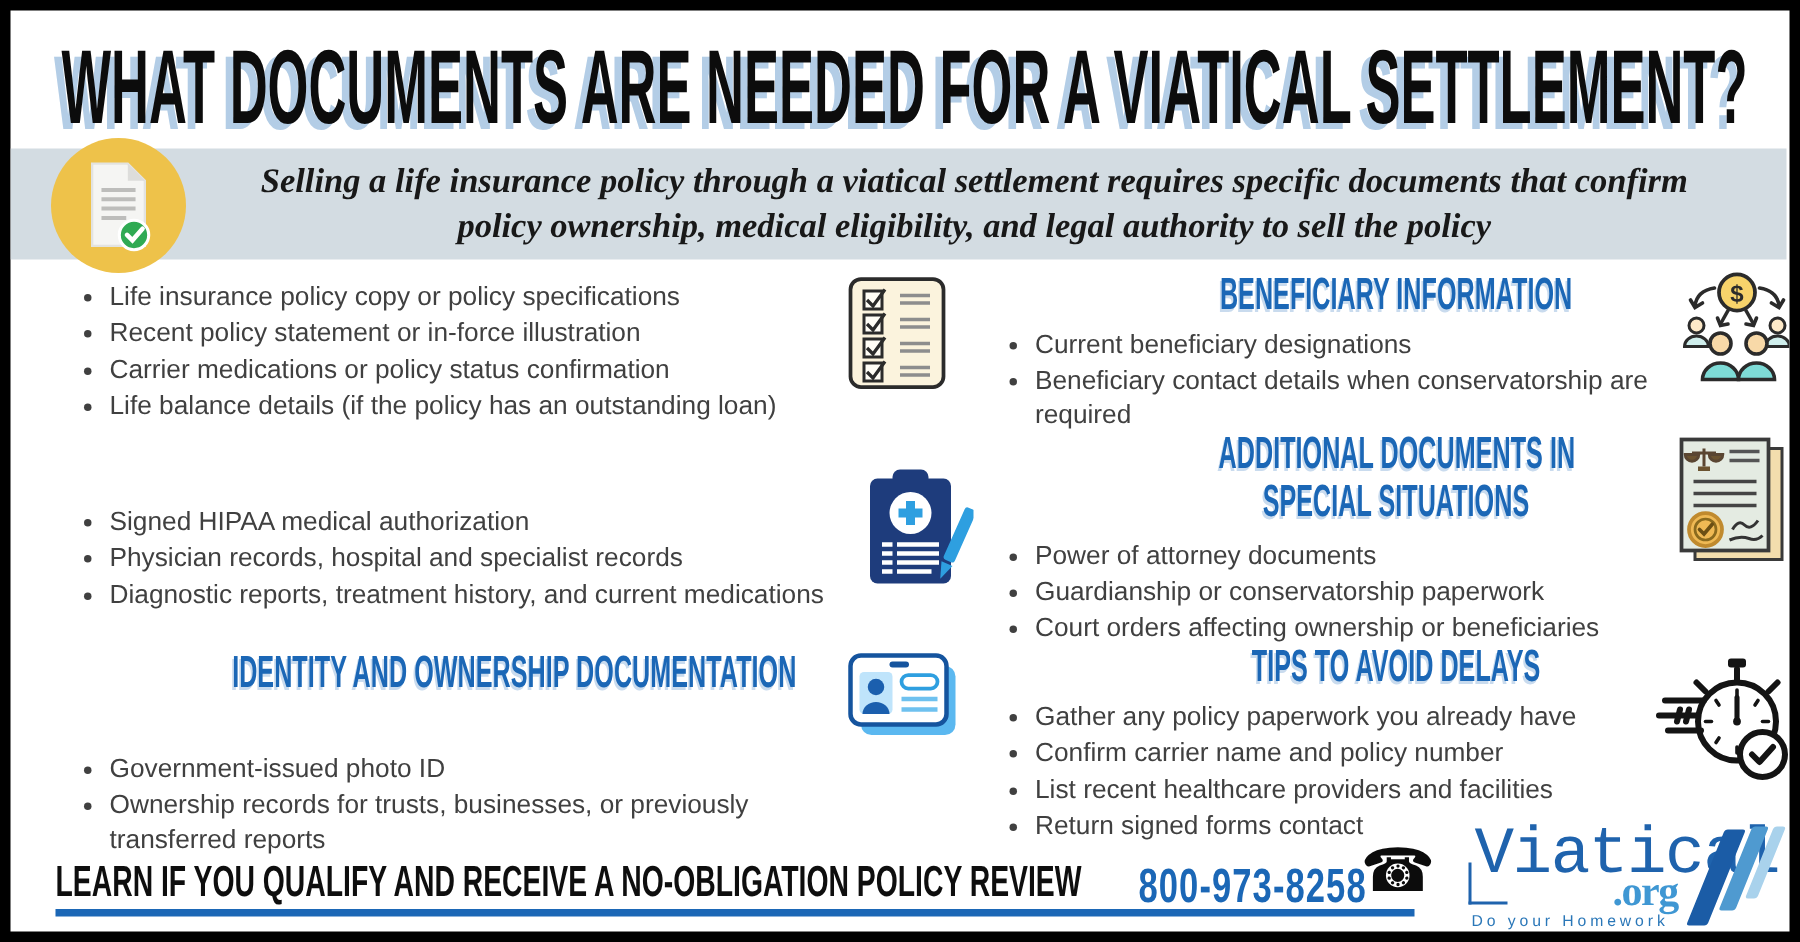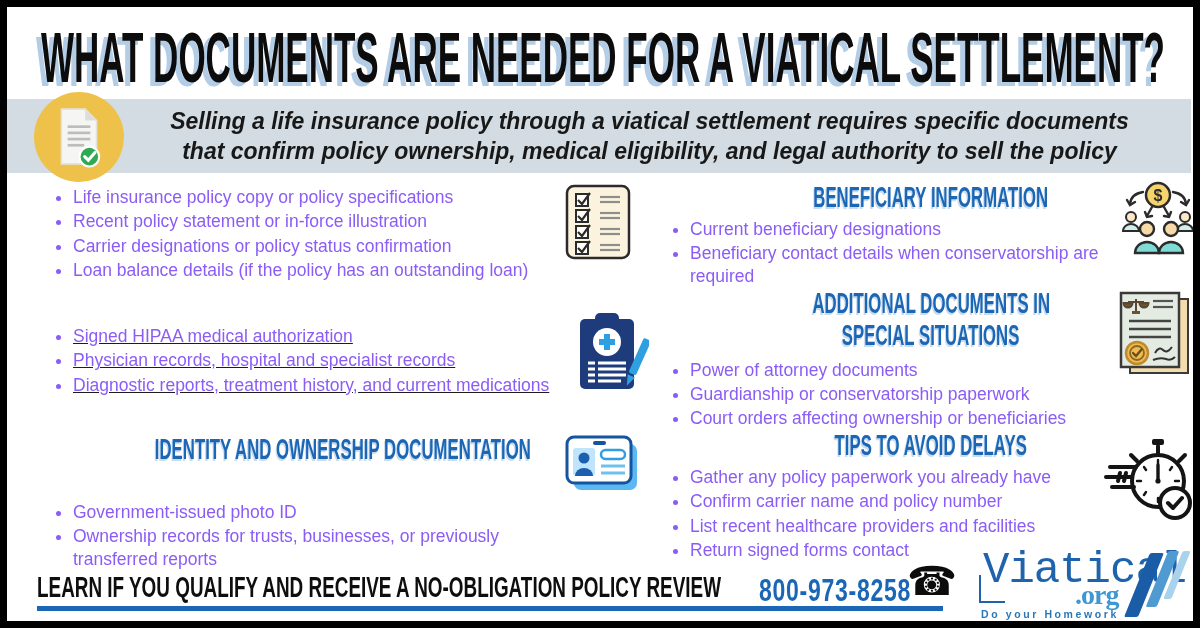--- a/index.html
+++ b/index.html
@@ -6,54 +6,54 @@
   *{box-sizing:border-box;}
   .frame{
     position:relative;width:1200px;height:628px;background:#ffffff;
     border:7px solid #000000;overflow:hidden;margin:0 auto;
     font-family:"Liberation Sans",sans-serif;color:#1d1d1d;
   }
   
   .title-svg{position:absolute;left:12px;top:10px;}
   
   .band{position:absolute;left:0;top:92px;width:1184px;height:74px;background:#d3dce2;
-        display:flex;align-items:center;}
+        display:flex;align-items:center;font-family:Liberation Serif, serif;}
   .band-text{margin:0 18px 0 150px;width:100%;max-width:985px;text-align:center;
              font-size:23px;font-weight:700;font-style:italic;line-height:1.32;color:#181818;}
   .badge-circle{position:absolute;left:27px;top:-7px;width:90px;height:90px;border-radius:50%;
                 background:#eec24a;display:flex;align-items:center;justify-content:center;}
   
   .section{position:absolute;}
   .sec-heading{display:flex;justify-content:center;white-space:nowrap;}
   .sec-heading span{
     font-size:30px;font-weight:700;color:#1b67b6;letter-spacing:0px;
     transform:scaleX(0.56);transform-origin:center;
     text-shadow:-2px 2px 0 #c9dbee;line-height:1.06;
   }
   .bullets{margin:5px 0 0 0;padding-left:36px;list-style:disc;}
-  .bullets li{font-size:17.5px;line-height:1.28;margin:2px 0;color:#8b5cf6;}
+  .bullets li{font-size:17.5px;line-height:1.28;margin:2px 0;color:#404040;}
   .bullets.tight{padding-left:30px;}
   .sec-icon{position:absolute;}
   
   .cta-svg{position:absolute;left:28px;top:560px;}
   .footer-underline{position:absolute;left:30px;top:599px;width:906px;height:5px;background:#1b67b6;}
   .phone-number{position:absolute;left:752px;top:565px;font-size:32px;font-weight:700;
                 color:#1b67b6;white-space:nowrap;transform:scaleX(0.72);transform-origin:left center;
                 letter-spacing:1px;}
   .phone-glyph{position:absolute;left:900px;top:554px;font-size:40px;color:#0c0c0c;
                font-family:"DejaVu Sans",sans-serif;line-height:1;}
   
   .logo{position:absolute;left:972px;top:548px;width:215px;height:68px;}
   .logo-bracket{position:absolute;left:0px;top:20px;width:26px;height:28px;
                 border-left:2px solid #1f63ad;border-bottom:2px solid #1f63ad;}
   .logo-brand{position:absolute;left:4px;top:-10px;font-family:Liberation Mono, monospace;
               font-size:44px;color:#1f63ad;letter-spacing:-1px;}
   .logo-org{position:absolute;left:96px;top:24px;font-family:"Liberation Serif",serif;
             font-size:28px;font-weight:700;color:#3f97d3;letter-spacing:-1px;}
-  .logo-tagline{position:absolute;left:2px;top:53px;font-size:10.5px;font-weight:700;
+  .logo-tagline{position:absolute;left:2px;top:53px;font-size:10.5px;font-weight:400;
                 letter-spacing:2.6px;color:#2a77b8;white-space:nowrap;}
   .logo-stripes{position:absolute;left:152px;top:-4px;width:64px;height:70px;}
   .stripe{position:absolute;transform:skewX(-22deg);border-radius:2px;}
   .stripe.s1{left:6px;top:2px;width:14px;height:64px;background:#1b5ca6;}
   .stripe.s2{left:26px;top:0px;width:11px;height:56px;background:#4f9ad0;}
   .stripe.s3{left:42px;top:0px;width:8px;height:48px;background:#a9d2ec;}
   .stripe.s4{left:0px;top:40px;width:6px;height:22px;background:#cfe4f4;}
 </style>
 </head>
 <body>
@@ -78,22 +78,22 @@
         <path d="M30.5 49 l3.5 3.5 l6.5 -7.5" stroke="#ffffff" stroke-width="3" fill="none" stroke-linecap="round"></path>
       </svg>
     </div>
     <p class="band-text">Selling a life insurance policy through a viatical settlement requires specific documents that confirm policy ownership, medical eligibility, and legal authority to sell the policy</p>
   </div>
 
   <div class="section" style="left:30px;top:174px;width:612px;">
     <ul class="bullets" style="padding-right:80px;">
       <li>Life insurance policy copy or policy specifications</li>
       <li>Recent policy statement or in-force illustration</li>
-      <li>Carrier designations or policy status confirmation</li>
-      <li>Loan balance details (if the policy has an outstanding loan)</li>
+      <li>Carrier medications or policy status confirmation</li>
+      <li>Life balance details (if the policy has an outstanding loan)</li>
     </ul>
     <svg class="sec-icon" style="left:527px;top:2px;" width="70" height="78" viewBox="0 0 70 78">
       <rect x="3" y="3" width="62" height="72" rx="7" fill="#fbf3dd" stroke="#2b2b2b" stroke-width="2.5"></rect>
       <g stroke="#2b2b2b" stroke-width="2" fill="#fffdf6">
         <rect x="12" y="11" width="12" height="12"></rect>
           <rect x="12" y="27" width="12" height="12"></rect>
         <rect x="12" y="43" width="12" height="12"></rect>
           <rect x="12" y="59" width="12" height="12"></rect>
       </g>
       <g stroke="#2b2b2b" stroke-width="2.2" fill="none">
@@ -109,21 +109,21 @@
           <line x1="36" y1="35" x2="56" y2="35"></line>
         <line x1="36" y1="46" x2="56" y2="46"></line>
           <line x1="36" y1="51" x2="56" y2="51"></line>
         <line x1="36" y1="62" x2="56" y2="62"></line>
           <line x1="36" y1="67" x2="56" y2="67"></line>
       </g>
     </svg>
   </div>
 
   <div class="section" style="left:30px;top:306px;width:612px;">
-    <ul class="bullets" style="margin-top:12px;padding-right:70px;text-decoration:underline;">
+    <ul class="bullets" style="margin-top:23px;padding-right:70px;">
       <li>Signed HIPAA medical authorization</li>
       <li>Physician records, hospital and specialist records</li>
       <li>Diagnostic reports, treatment history, and current medications</li>
     </ul>
     <svg class="sec-icon" style="left:534px;top:-2px;" width="78" height="82" viewBox="0 0 78 82">
       <rect x="24" y="2" width="24" height="13" rx="5" fill="#1e3c7c"></rect>
       <rect x="9" y="8" width="54" height="70" rx="5" fill="#1e3c7c"></rect>
       <circle cx="36" cy="31" r="14" fill="#ffffff"></circle>
       <path d="M36 23 v16 M28 31 h16" stroke="#2e9fe0" stroke-width="6"></path>
       <g stroke="#ffffff" stroke-width="3">

